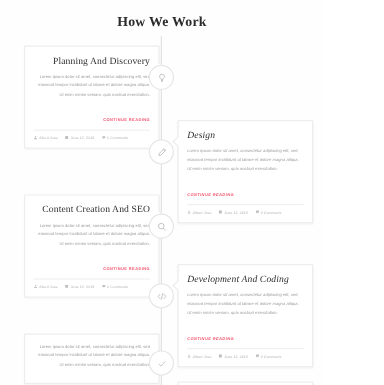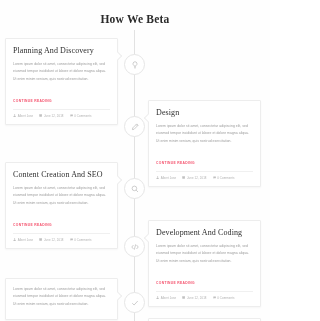--- a/index.html
+++ b/index.html
@@ -68,22 +68,22 @@
   .card {
     position: absolute;
     width: 113px;
     background: #ffffff;
     border: 1px solid #ededed;
     border-radius: 1px;
     padding: 7px 7px 6px 7px;
     box-shadow: 0 1px 2px rgba(0,0,0,0.035);
     z-index: 2;
   }
-  .card.left  { left: 5px; }
-  .card.right { left: 148px; }
+  .card.left  { left: 20px; text-align: right; }
+  .card.right { left: 148px; font-style: italic; }
 
   
   .nub {
     position: absolute;
     top: 14px;
     width: 6px; height: 6px;
     background: #ffffff;
     border-top: 1px solid #ededed;
     border-right: 1px solid #ededed;
   }
@@ -138,21 +138,21 @@
   .meta-item svg path,
   .meta-item svg circle,
   .meta-item svg rect,
   .meta-item svg polyline { fill: #c0c0c0; stroke: none; }
 </style>
 </head>
 <body>
 
 <div class="page">
 
-  <h1 class="page-title">How We Beta</h1>
+  <h1 class="page-title">How We Work</h1>
 
   <div class="timeline">
     <div class="spine"></div>
     <div id="timeline-items">
         <div class="marker" style="top: 24px;">
           <span>
             <svg viewBox="0 0 16 16">
               <path d="M8 1.5a4 4 0 0 0-2.4 7.2c.5.4.8 1 .8 1.6h3.2c0-.6.3-1.2.8-1.6A4 4 0 0 0 8 1.5z"></path>
               <line x1="6.4" y1="12.2" x2="9.6" y2="12.2"></line>
               <line x1="6.8" y1="14" x2="9.2" y2="14"></line>

